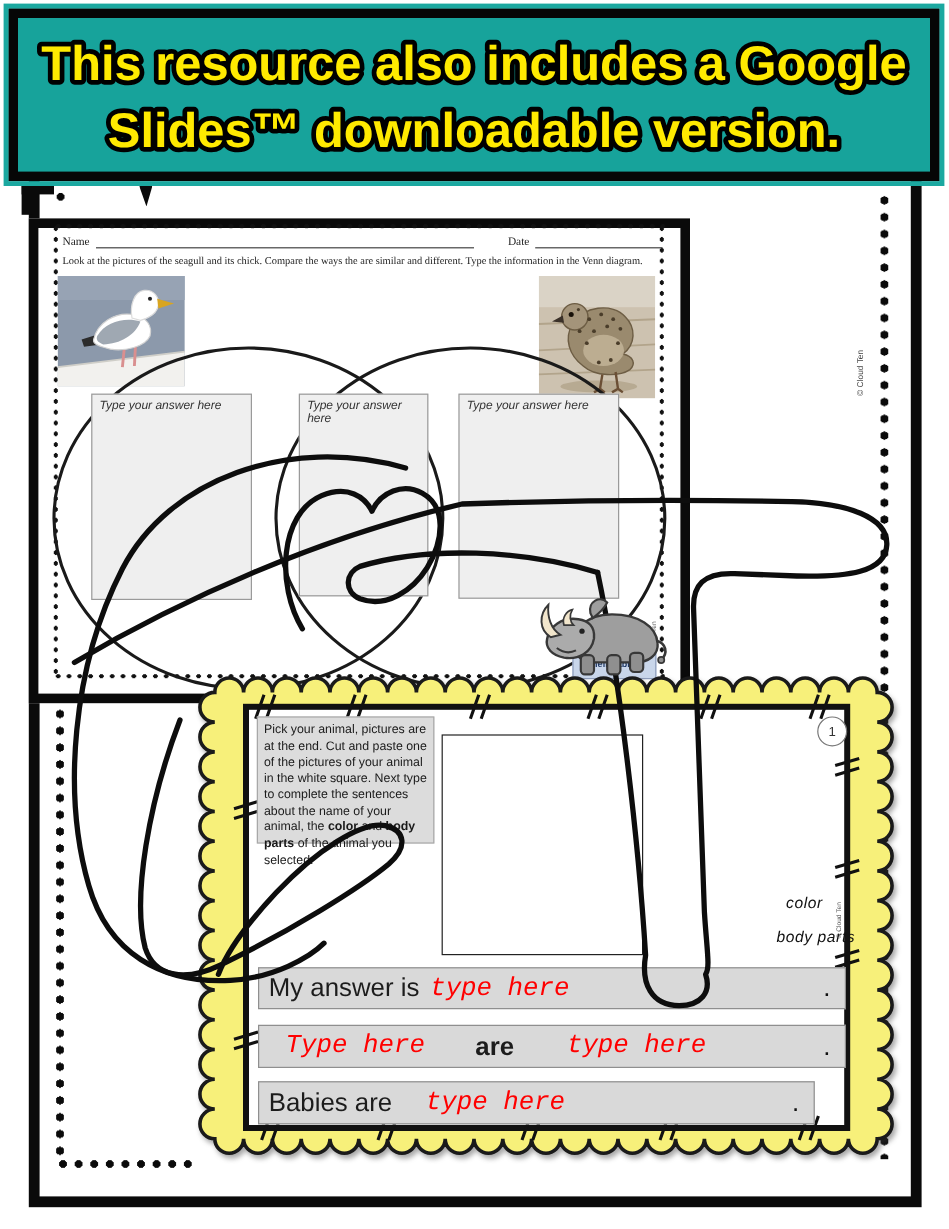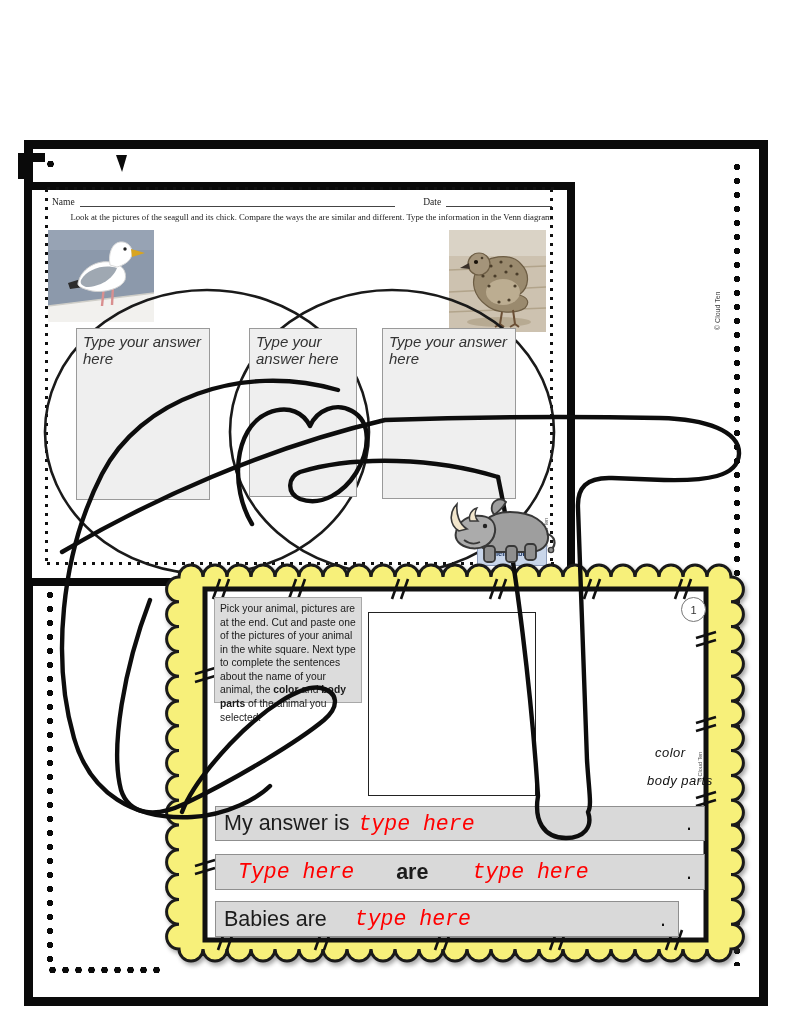--- a/index.html
+++ b/index.html
@@ -29,21 +29,21 @@
              border:8px solid #0a0a0a;box-sizing:border-box;z-index:10;}
   .smdots-v{width:5px;background-image:radial-gradient(circle 1.9px at 50% 50%,#111 96%,rgba(0,0,0,0) 100%);
             background-size:5px 9px;background-repeat:repeat-y;}
   .smdots-h{height:5px;background-image:radial-gradient(circle 1.9px at 50% 50%,#111 96%,rgba(0,0,0,0) 100%);
             background-size:9px 5px;background-repeat:repeat-x;}
   .hand{font-family:Liberation Serif, serif;}
   .name-row{font-size:9.5px;color:#222;display:flex;align-items:flex-end;}
   .uline{display:inline-block;border-bottom:1.2px solid #444;height:10px;}
   .instr-line{font-size:8.7px;color:#1c1c1c;letter-spacing:0px;}
   .ansbox{background:#EFEFEF;border:1px solid #9a9a9a;box-sizing:border-box;padding:4px 6px;
-          font-size:15px;font-style:italic;color:#333;}
+          font-size:10px;font-style:italic;color:#333;}
   .photo{display:block;}
   .caption-box{background:#C9D6EA;border:1px solid #8d9cba;box-sizing:border-box;
                font-size:7.5px;font-weight:bold;color:#1F3864;text-align:center;line-height:1.35;
                padding-top:2px;}
 
   
   .yellow-wrap{left:0;top:0;width:791px;height:1024px;z-index:20;pointer-events:none;}
   .yellow-wrap svg{filter:drop-shadow(2px 3px 2px rgba(60,60,60,.45));}
   .ysheet-content{z-index:21;}
   .gray-instr{background:#DCDCDC;border:1px solid #a8a8a8;box-sizing:border-box;
@@ -82,21 +82,21 @@
   <div class="abs smdots-h" style="left:44px;top:561px;width:510px;z-index:11;"></div>
   <div class="abs smdots-v" style="left:44px;top:186px;height:380px;z-index:11;"></div>
   <div class="abs smdots-v" style="left:549px;top:186px;height:380px;z-index:11;"></div>
 
   <div class="abs name-row hand" style="left:52px;top:196px;width:500px;z-index:12;">
     <span>Name</span>
     <span class="uline" style="width:322px;margin-left:5px;"></span>
     <span style="margin-left:28px;">Date</span>
     <span class="uline" style="width:108px;margin-left:5px;"></span>
   </div>
-  <div class="abs instr-line hand" style="left:52px;top:212px;width:502px;z-index:12;text-align:right;">Look at the pictures of the seagull and its chick. Compare the ways the are similar and different. Type the information in the Venn diagram.</div>
+  <div class="abs instr-line hand" style="left:52px;top:212px;width:502px;z-index:12;">Look at the pictures of the seagull and its chick. Compare the ways the are similar and different. Type the information in the Venn diagram.</div>
 
   <svg class="abs photo" style="left:48px;top:230px;z-index:12;" width="106" height="92" viewBox="0 0 106 92">
     <rect x="0" y="0" width="106" height="92" fill="#8C99AB"></rect>
     <rect x="0" y="0" width="106" height="20" fill="#97A3B4"></rect>
     <polygon points="0,76 106,63 106,92 0,92" fill="#F2F1EE"></polygon>
     <line x1="0" y1="76" x2="106" y2="63" stroke="#cfcec8" stroke-width="1.5"></line>
     <line x1="56" y1="56" x2="54" y2="76" stroke="#D98F8F" stroke-width="2.4"></line>
     <line x1="65" y1="56" x2="64" y2="75" stroke="#D98F8F" stroke-width="2.4"></line>
     <polygon points="20,53 36,48 36,57 22,59" fill="#2c2c2c"></polygon>
     <path d="M30,53 C33,39 48,30 62,32 C75,34 79,42 77,50 C73,59 56,63 44,61 C36,59 29,57 30,53 Z" fill="#ffffff" stroke="#d2d2d2"></path>
@@ -256,14 +256,20 @@
     <rect x="58" y="60" width="11" height="16" rx="3.5" fill="#8F8F8F" stroke="#383838" stroke-width="1.8"></rect>
     <rect x="77" y="58" width="11" height="16" rx="3.5" fill="#8F8F8F" stroke="#383838" stroke-width="1.8"></rect>
     <path d="M34,30 C20,28 10,36 8,46 C6,54 12,60 22,62 C34,64 45,58 47,46 C48,36 42,31 34,30 Z" fill="#ABABAB" stroke="#383838" stroke-width="2"></path>
     <path d="M44,25 C42,15 52,10 58,16 C55,22 50,26 46,29 Z" fill="#9E9E9E" stroke="#383838" stroke-width="1.8"></path>
     <path d="M11,45 C1,39 1,26 9,18 C8,28 11,38 19,43 Z" fill="#F2E6CC" stroke="#383838" stroke-width="1.6"></path>
     <path d="M22,35 C20,29 24,23 29,22 C26,27 27,32 30,35 Z" fill="#F2E6CC" stroke="#383838" stroke-width="1.4"></path>
     <circle cx="37" cy="40" r="2.2" fill="#222"></circle>
     <path d="M16,54 q8,6 16,2" fill="none" stroke="#383838" stroke-width="1.8"></path>
   </svg>
 
+  <div class="abs banner">
+    <svg viewBox="0 0 760 129">
+      <text x="380" y="52" text-anchor="middle">This resource also includes a Google</text>
+      <text x="380" y="108" text-anchor="middle">Slides™ downloadable version.</text>
+    </svg>
+  </div>
 
 </div>
 
 </body></html>

